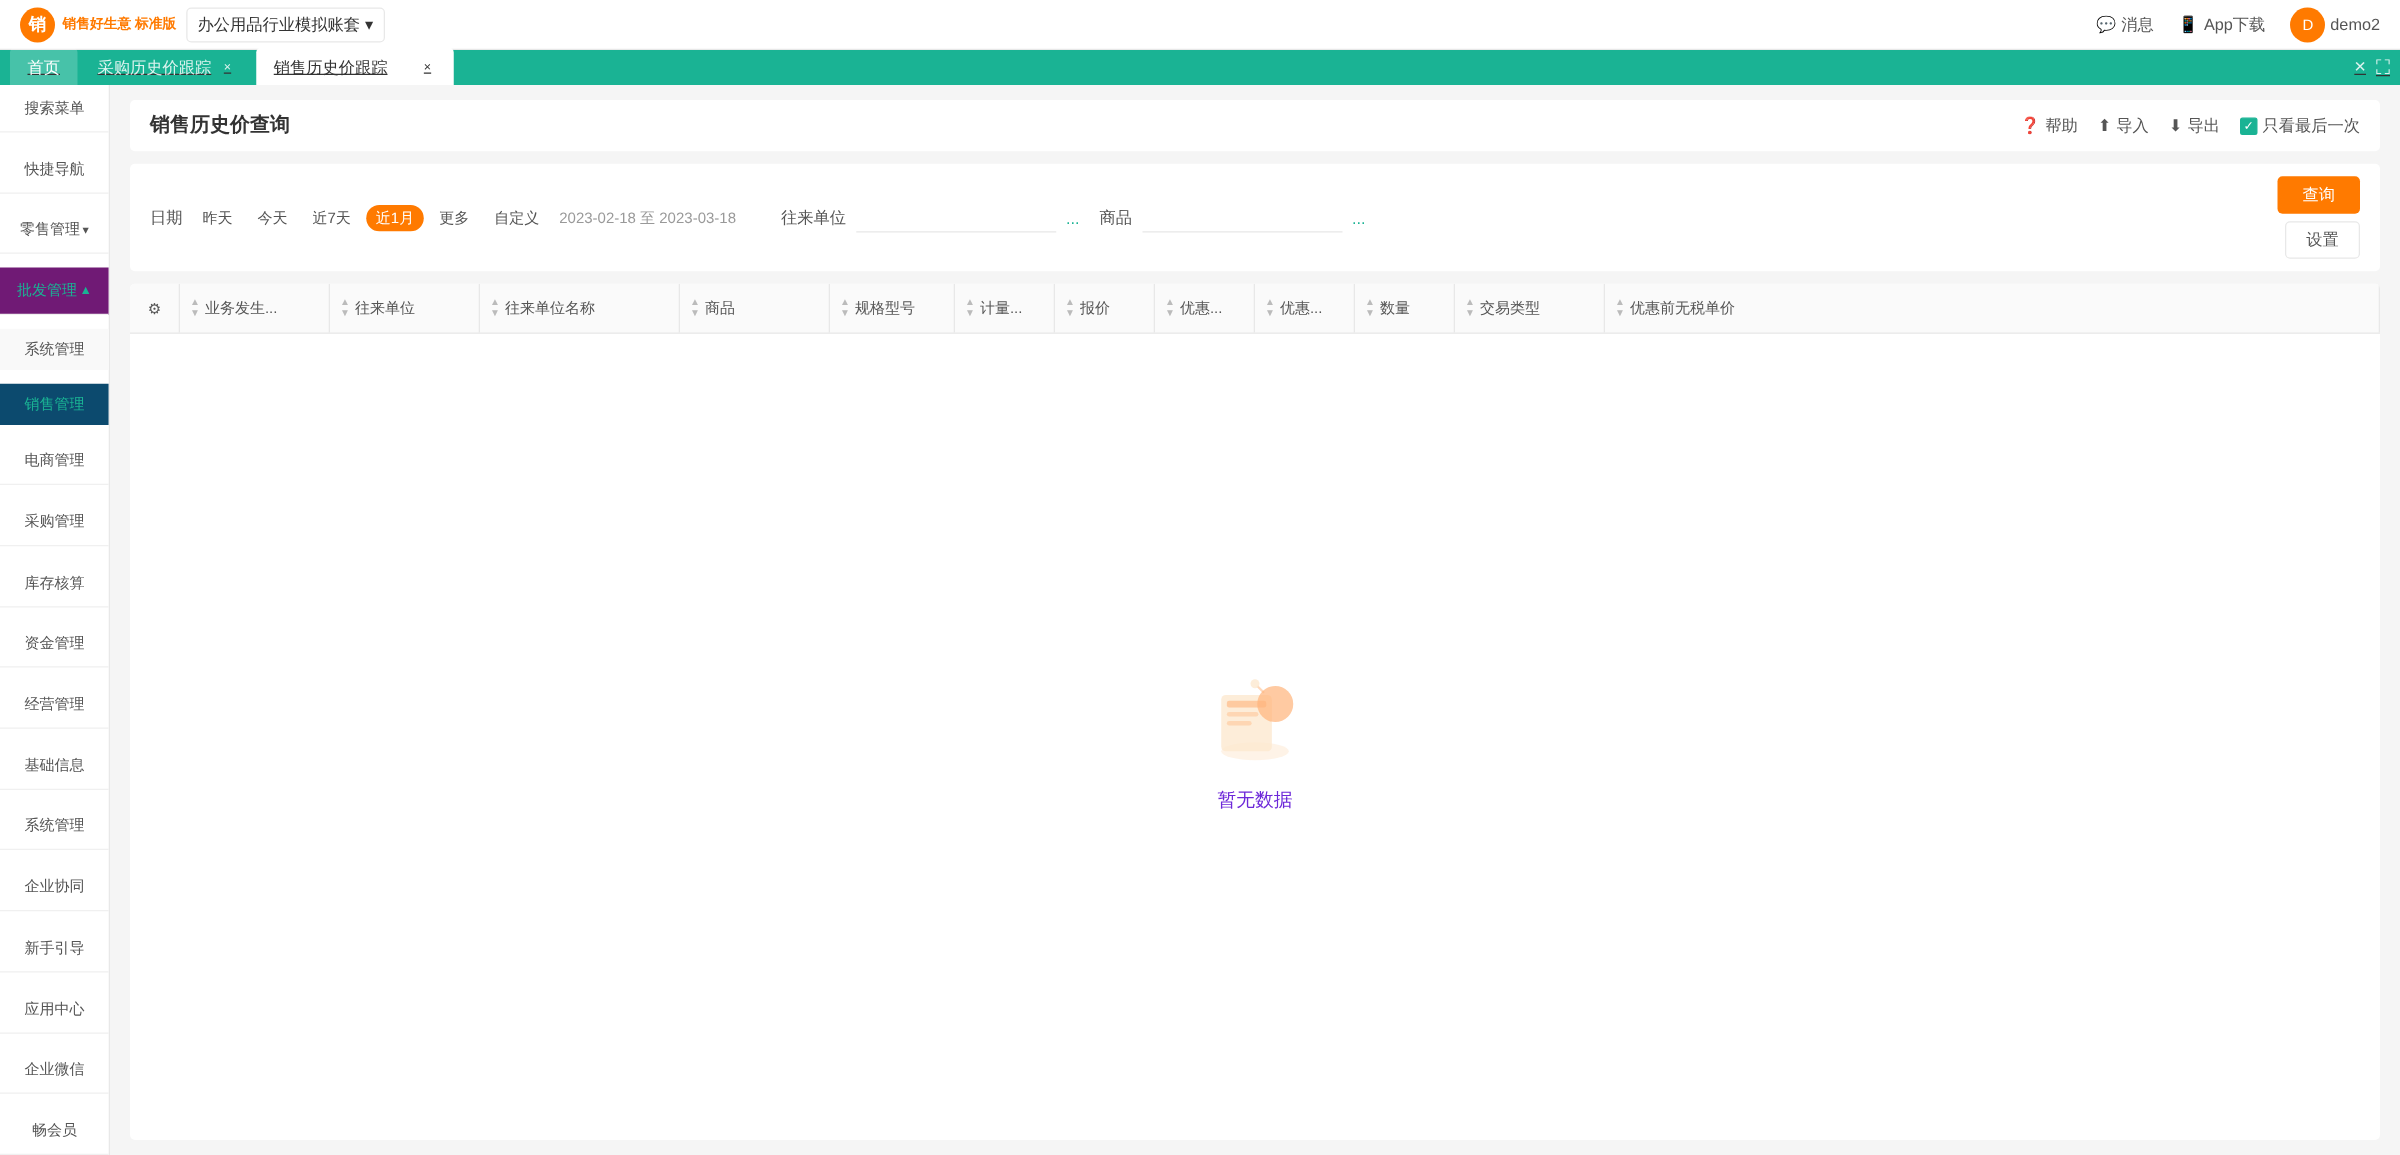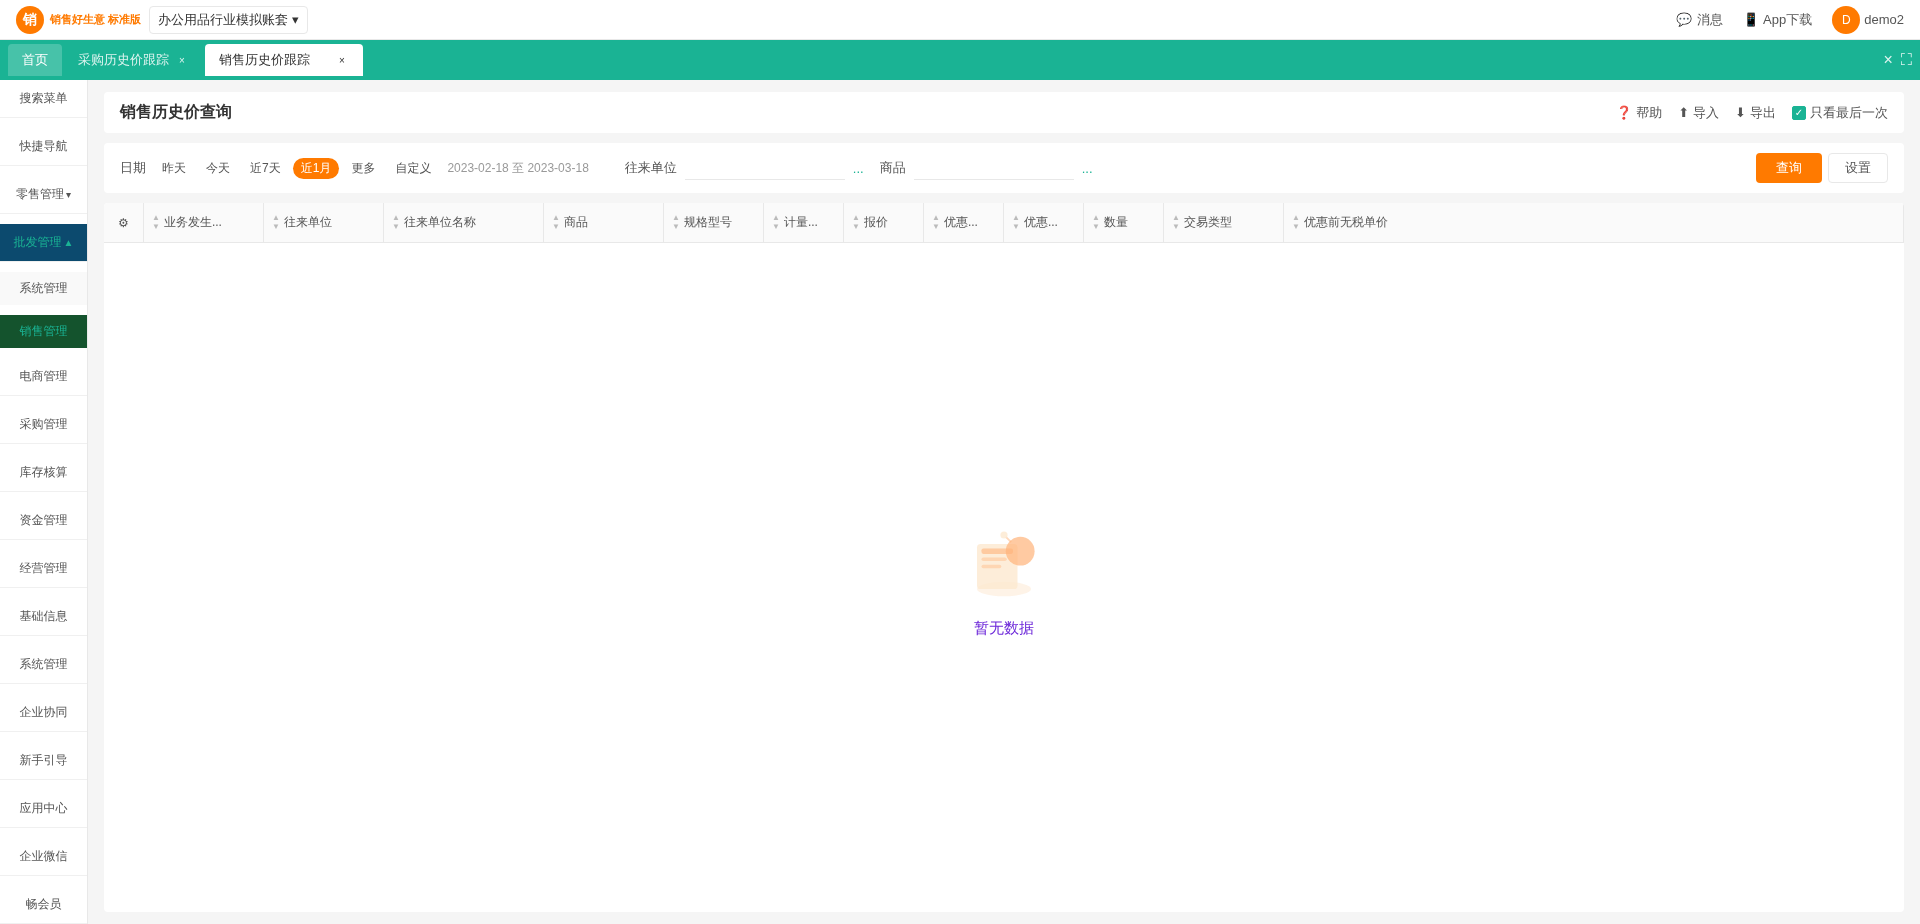--- a/index.html
+++ b/index.html
@@ -75,27 +75,28 @@
       background: #ff7a00;
       display: flex;
       align-items: center;
       justify-content: center;
       color: white;
       font-size: 12px;
     }
 
     
     .tab-bar {
-      height: 40px;
+      height: 28px;
       background: #1ab394;
       display: flex;
       align-items: center;
       padding: 0 8px;
       flex-shrink: 0;
       gap: 2px;
+      text-decoration: underline;
     }
     .tab {
       height: 32px;
       padding: 0 14px;
       border-radius: 4px 4px 0 0;
       display: flex;
       align-items: center;
       gap: 6px;
       cursor: pointer;
       font-size: 13px;
@@ -314,20 +315,21 @@
       color: #555;
       border: 1px solid #e8e8e8;
       padding: 5px 16px;
       border-radius: 4px;
       cursor: pointer;
       font-size: 13px;
     }
     .filter-right {
       margin-left: auto;
       display: flex;
+      flex-direction: column;
       gap: 6px;
       align-items: flex-end;
     }
 
     
     .table-container {
       background: #fff;
       border-radius: 4px;
       flex: 1;
       overflow: hidden;
@@ -457,28 +459,28 @@
     <div class="sidebar-item">
       <span>搜索菜单</span>
     </div>
     <div class="sidebar-item">
       <span>快捷导航</span>
     </div>
     <div class="sidebar-item has-arrow">
       <span>零售管理</span>
       <span style="font-size:10px;">▾</span>
     </div>
-    <div class="sidebar-item has-arrow" style="background:#0c4a6e; color:#1ab394;">
+    <div class="sidebar-item has-arrow" style="background:#701a75; color:#1ab394;">
       <span>批发管理</span>
       <span style="font-size:10px;">▲</span>
     </div>
     <div class="sub-item">
       <span>系统管理</span>
     </div>
-    <div class="sub-item" style="color:#1ab394; background:#14532d;">
+    <div class="sub-item" style="color:#1ab394; background:#0c4a6e;">
       <span>销售管理</span>
     </div>
     <div class="sidebar-item">
       <span>电商管理</span>
     </div>
     <div class="sidebar-item">
       <span>采购管理</span>
     </div>
     <div class="sidebar-item">
       <span>库存核算</span>

